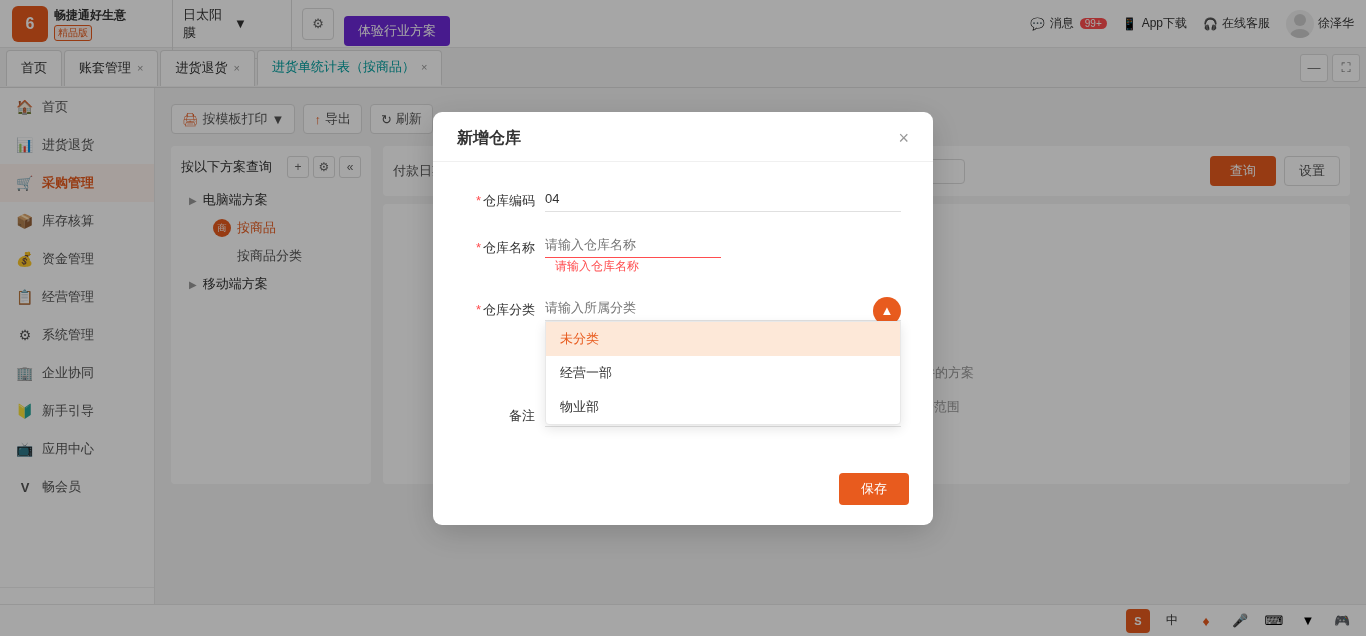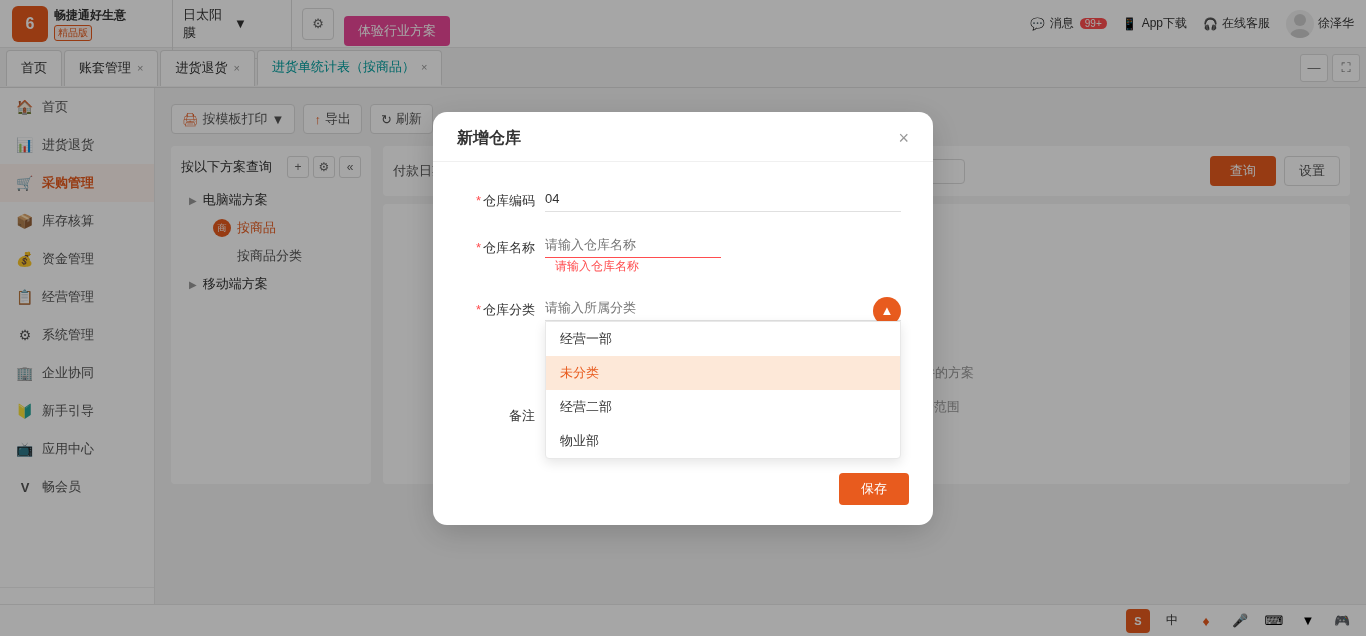--- a/index.html
+++ b/index.html
@@ -33,21 +33,21 @@
       display: flex; align-items: center; gap: 4px;
       border: 1px solid #ddd; border-radius: 4px; padding: 16px 10px;
       color: #333; cursor: pointer; min-width: 120px;
     }
     .store-selector span { flex: 1; }
     .gear-btn {
       width: 32px; height: 32px; border: 1px solid #ddd; border-radius: 4px;
       display: flex; align-items: center; justify-content: center; cursor: pointer; color: #666;
     }
     .trial-btn {
-      background: #ec4899; color: #fff; border: none; border-radius: 4px;
+      background: #6d28d9; color: #fff; border: none; border-radius: 4px;
       padding: 6px 14px; cursor: pointer; font-size: 13px; margin-top: 15px;
     }
     .top-right {
       margin-left: auto; display: flex; align-items: center; gap: 16px;
     }
     .top-right-item { display: flex; align-items: center; gap: 4px; color: #333; cursor: pointer; font-size: 12px; }
     .badge {
       background: #ff4d4f; color: #fff; font-size: 10px; border-radius: 8px;
       padding: 0 5px; margin-left: 2px;
     }
@@ -134,21 +134,21 @@
     .export-btn .icon { color: #e85b1e; }
     .hint-text { color: #999; font-size: 13px; margin-top: 8px; }
 
     
     .overlay {
       position: fixed; top: 0; left: 0; width: 1366px; height: 636px;
       background: rgba(0,0,0,0.35); z-index: 100;
       display: flex; align-items: center; justify-content: center;
     }
     .modal {
-      background: #fff; border-radius: 14px; padding: 0;
+      background: #fff; border-radius: 9px; padding: 0;
       width: 500px; box-shadow: 0 8px 32px rgba(0,0,0,0.18); position: relative;
     }
     .modal-header {
       display: flex; align-items: center; justify-content: space-between;
       padding: 16px 24px 12px; border-bottom: 1px solid #f0f0f0;
     }
     .modal-title { font-size: 16px; font-weight: bold; color: #333; }
     .modal-close { cursor: pointer; color: #999; font-size: 18px; }
     .modal-body { padding: 24px 32px 16px; }
     .form-row { display: flex; align-items: flex-start; gap: 0; margin-bottom: 20px; position: relative; }
@@ -444,23 +444,22 @@
         <div class="form-label">
           <span class="required">*</span><span>仓库分类</span>
         </div>
         <div class="form-select-wrap">
           <input class="form-select-input" type="text" placeholder="请输入所属分类" style="">
           <div class="select-arrow-btn">
             <span>▲</span>
           </div>
           
           <div class="dropdown-list">
+            <div class="dropdown-item selected">未分类</div>
             <div class="dropdown-item">经营一部</div>
-            <div class="dropdown-item selected">未分类</div>
-            <div class="dropdown-item">经营二部</div>
             <div class="dropdown-item">物业部</div>
           </div>
         </div>
       </div>
 
       <div class="form-row" style="margin-top:80px;">
         <div class="form-label">
           <span>备注</span>
         </div>
         <input class="form-input" type="text" style="">

